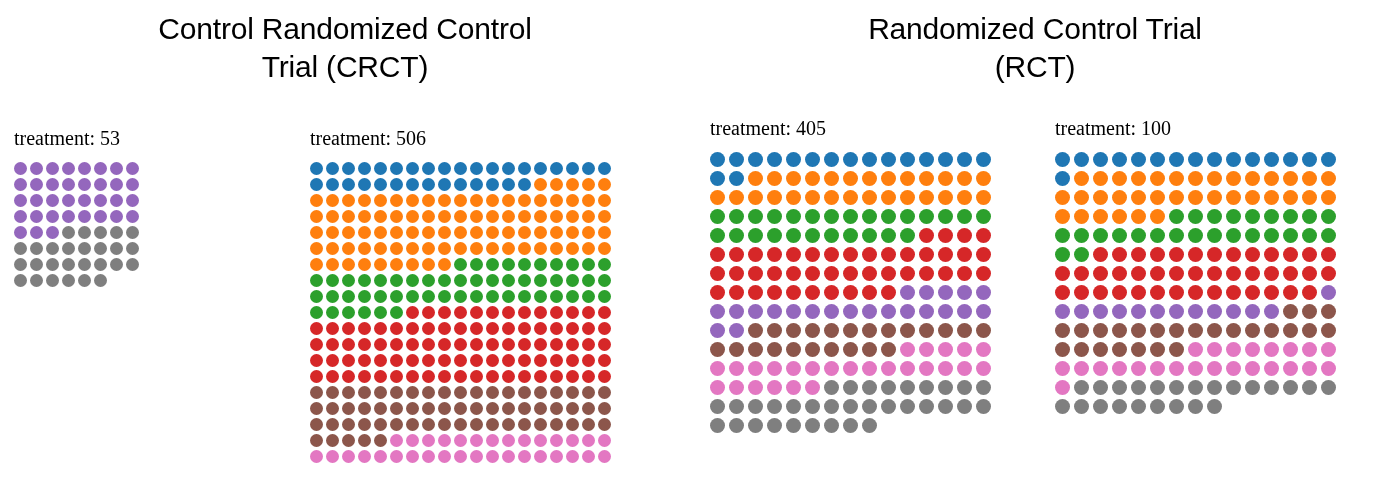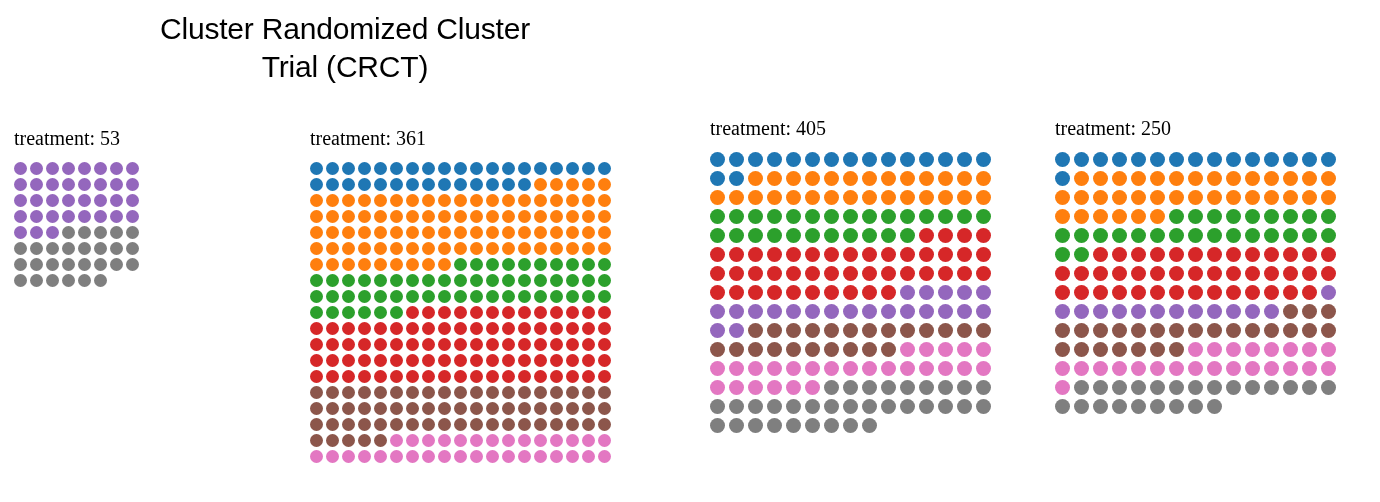--- a/index.html
+++ b/index.html
@@ -73,21 +73,21 @@
   #waffle-crct-treatment { left: 310px;  top: 128px; }
   #waffle-rct-control    { left: 20px;   top: 118px; }
   #waffle-rct-treatment  { left: 365px;  top: 118px; }
 </style>
 </head>
 <body>
 
 <div class="figure">
 
   <div class="panel" id="panel-crct">
-    <div class="panel-title">Cluster Randomized Cluster
+    <div class="panel-title">Control Randomized Control
 Trial (CRCT)</div>
 
     <div class="waffle" id="waffle-crct-control">
       <span class="waffle-label">treatment: 53</span>
       <div class="grid">
           <div class="grid-row" style="margin-bottom: 3px;">
             <span class="dot" style="width: 13px; height: 13px; margin-right: 3px; background: rgb(148, 103, 189);"></span>
             <span class="dot" style="width: 13px; height: 13px; margin-right: 3px; background: rgb(148, 103, 189);"></span>
             <span class="dot" style="width: 13px; height: 13px; margin-right: 3px; background: rgb(148, 103, 189);"></span>
             <span class="dot" style="width: 13px; height: 13px; margin-right: 3px; background: rgb(148, 103, 189);"></span>
@@ -161,21 +161,21 @@
             <span class="dot" style="width: 13px; height: 13px; margin-right: 3px; background: rgb(127, 127, 127);"></span>
             <span class="dot" style="width: 13px; height: 13px; margin-right: 3px; background: rgb(127, 127, 127);"></span>
             <span class="dot" style="width: 13px; height: 13px; margin-right: 3px; background: rgb(127, 127, 127);"></span>
             <span class="dot" style="width: 13px; height: 13px; margin-right: 3px; background: rgb(127, 127, 127);"></span>
             <span class="dot" style="width: 13px; height: 13px; margin-right: 3px; background: rgb(127, 127, 127);"></span>
           </div>
         </div>
     </div>
 
     <div class="waffle" id="waffle-crct-treatment">
-      <span class="waffle-label">treatment: 361</span>
+      <span class="waffle-label">treatment: 506</span>
       <div class="grid">
           <div class="grid-row" style="margin-bottom: 3px;">
             <span class="dot" style="width: 13px; height: 13px; margin-right: 3px; background: rgb(31, 119, 180);"></span>
             <span class="dot" style="width: 13px; height: 13px; margin-right: 3px; background: rgb(31, 119, 180);"></span>
             <span class="dot" style="width: 13px; height: 13px; margin-right: 3px; background: rgb(31, 119, 180);"></span>
             <span class="dot" style="width: 13px; height: 13px; margin-right: 3px; background: rgb(31, 119, 180);"></span>
             <span class="dot" style="width: 13px; height: 13px; margin-right: 3px; background: rgb(31, 119, 180);"></span>
             <span class="dot" style="width: 13px; height: 13px; margin-right: 3px; background: rgb(31, 119, 180);"></span>
             <span class="dot" style="width: 13px; height: 13px; margin-right: 3px; background: rgb(31, 119, 180);"></span>
             <span class="dot" style="width: 13px; height: 13px; margin-right: 3px; background: rgb(31, 119, 180);"></span>
@@ -567,20 +567,22 @@
             <span class="dot" style="width: 13px; height: 13px; margin-right: 3px; background: rgb(227, 119, 194);"></span>
             <span class="dot" style="width: 13px; height: 13px; margin-right: 3px; background: rgb(227, 119, 194);"></span>
             <span class="dot" style="width: 13px; height: 13px; margin-right: 3px; background: rgb(227, 119, 194);"></span>
             <span class="dot" style="width: 13px; height: 13px; margin-right: 3px; background: rgb(227, 119, 194);"></span>
           </div>
         </div>
     </div>
   </div>
 
   <div class="panel" id="panel-rct">
+    <div class="panel-title">Randomized Control Trial
+(RCT)</div>
 
     <div class="waffle" id="waffle-rct-control">
       <span class="waffle-label">treatment: 405</span>
       <div class="grid">
           <div class="grid-row" style="margin-bottom: 4px;">
             <span class="dot" style="width: 15px; height: 15px; margin-right: 4px; background: rgb(31, 119, 180);"></span>
             <span class="dot" style="width: 15px; height: 15px; margin-right: 4px; background: rgb(31, 119, 180);"></span>
             <span class="dot" style="width: 15px; height: 15px; margin-right: 4px; background: rgb(31, 119, 180);"></span>
             <span class="dot" style="width: 15px; height: 15px; margin-right: 4px; background: rgb(31, 119, 180);"></span>
             <span class="dot" style="width: 15px; height: 15px; margin-right: 4px; background: rgb(31, 119, 180);"></span>
@@ -824,21 +826,21 @@
             <span class="dot" style="width: 15px; height: 15px; margin-right: 4px; background: rgb(127, 127, 127);"></span>
             <span class="dot" style="width: 15px; height: 15px; margin-right: 4px; background: rgb(127, 127, 127);"></span>
             <span class="dot" style="width: 15px; height: 15px; margin-right: 4px; background: rgb(127, 127, 127);"></span>
             <span class="dot" style="width: 15px; height: 15px; margin-right: 4px; background: rgb(127, 127, 127);"></span>
             <span class="dot" style="width: 15px; height: 15px; margin-right: 4px; background: rgb(127, 127, 127);"></span>
           </div>
         </div>
     </div>
 
     <div class="waffle" id="waffle-rct-treatment">
-      <span class="waffle-label">treatment: 250</span>
+      <span class="waffle-label">treatment: 100</span>
       <div class="grid">
           <div class="grid-row" style="margin-bottom: 4px;">
             <span class="dot" style="width: 15px; height: 15px; margin-right: 4px; background: rgb(31, 119, 180);"></span>
             <span class="dot" style="width: 15px; height: 15px; margin-right: 4px; background: rgb(31, 119, 180);"></span>
             <span class="dot" style="width: 15px; height: 15px; margin-right: 4px; background: rgb(31, 119, 180);"></span>
             <span class="dot" style="width: 15px; height: 15px; margin-right: 4px; background: rgb(31, 119, 180);"></span>
             <span class="dot" style="width: 15px; height: 15px; margin-right: 4px; background: rgb(31, 119, 180);"></span>
             <span class="dot" style="width: 15px; height: 15px; margin-right: 4px; background: rgb(31, 119, 180);"></span>
             <span class="dot" style="width: 15px; height: 15px; margin-right: 4px; background: rgb(31, 119, 180);"></span>
             <span class="dot" style="width: 15px; height: 15px; margin-right: 4px; background: rgb(31, 119, 180);"></span>

